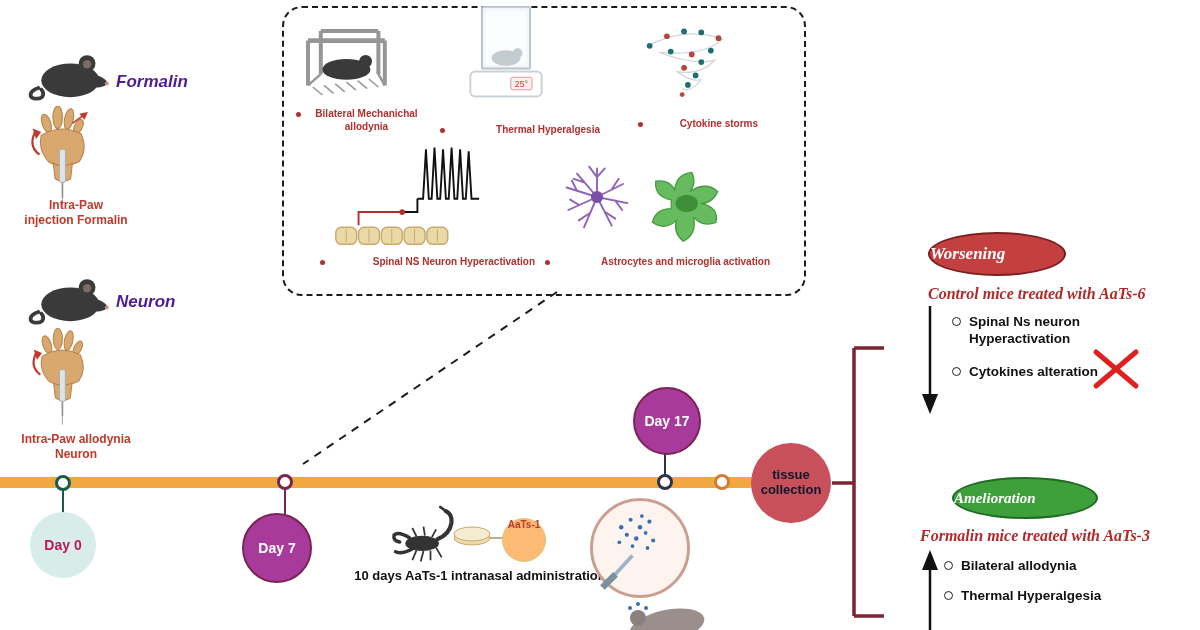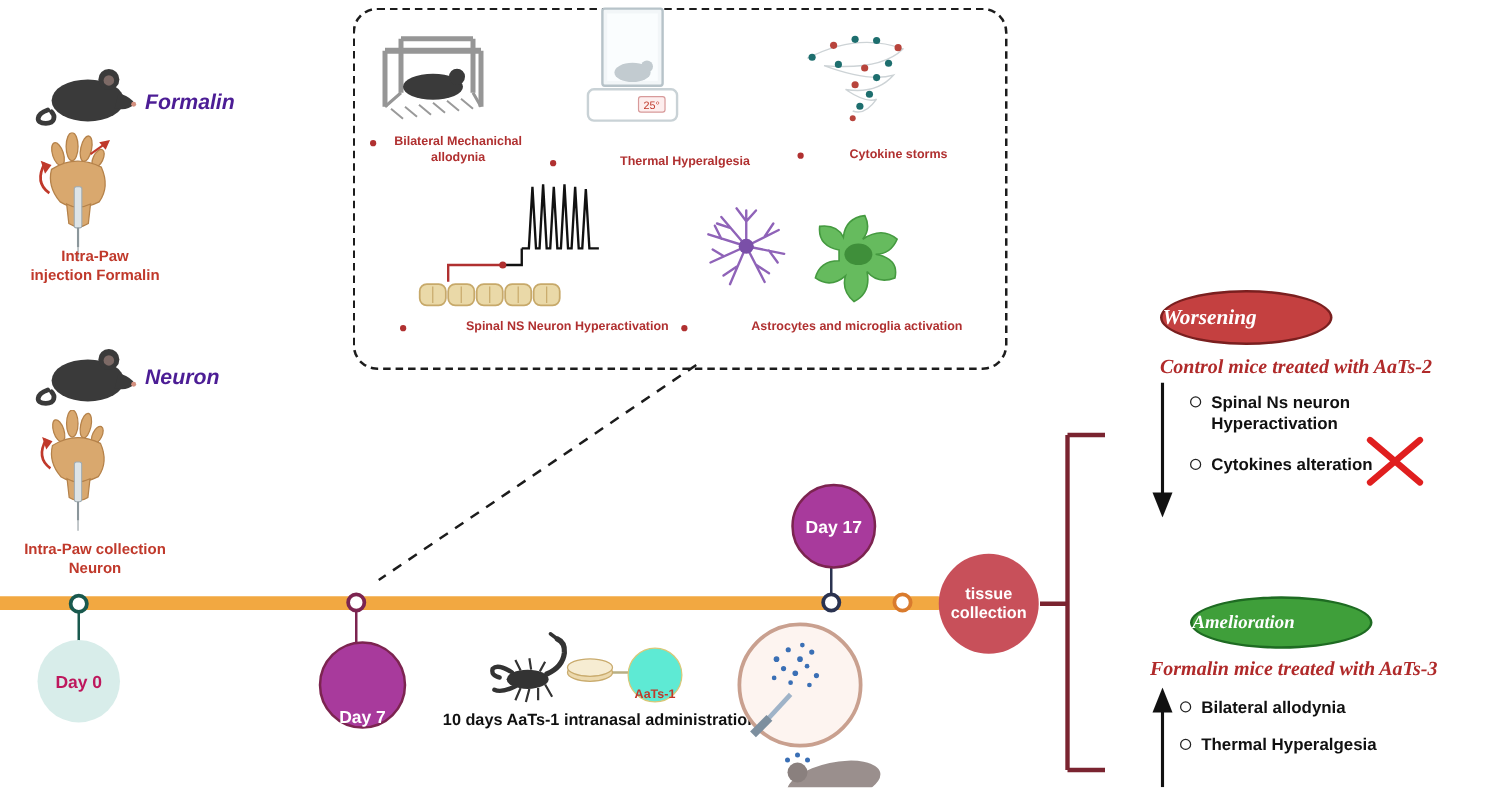--- a/index.html
+++ b/index.html
@@ -12,33 +12,33 @@
   .box-item .txt{text-align:center;}
   .dot{width:5px;height:5px;border-radius:50%;background:#b03030;margin-top:4px;flex:0 0 auto;}
   .dashed-box{border:2.5px dashed #1c1c1c;border-radius:20px;}
   .timeline-bar{background:#f2a841;border-radius:0 6px 6px 0;}
   .marker{width:10px;height:10px;border-radius:50%;background:#fff;}
   .stem{width:2px;}
   .day-circle{border-radius:50%;display:flex;align-items:center;justify-content:center;
               font-weight:700;font-size:14px;}
   .magenta{background:#a83a9c;color:#fff;border:2px solid #7c2450;}
   .pale{background:#d8edea;color:#be185d;}
-  .tissue{background:#c8505a;color:#ffffff;border-radius:50%;display:flex;flex-direction:column;
+  .tissue{background:#c8505a;color:#0f172a;border-radius:50%;display:flex;flex-direction:column;
           align-items:center;justify-content:center;font-weight:700;font-size:13px;line-height:1.15;}
   .pill{border-radius:50%;display:flex;align-items:center;justify-content:flex-start;
         font-family:"Liberation Serif",serif;font-style:italic;font-weight:700;color:#fff;font-size:17px;}
   .worsening-pill{background:#c44040;border:2.5px solid #7a1f1f;}
   .amelioration-pill{background:#3f9f3a;border:2.5px solid #1e6b22;}
   .subtitle{font-family:"Liberation Serif",serif;font-style:italic;font-weight:700;
             color:#b02a2a;font-size:16px;line-height:1.2;}
   .outcome-bullet{display:flex;gap:8px;align-items:flex-start;font-weight:700;font-size:13.5px;color:#111;line-height:1.25;}
   .oring{width:7px;height:7px;border:1.6px solid #222;border-radius:50%;margin-top:3px;flex:0 0 auto;}
   .admin-text{font-weight:700;font-size:13px;color:#111;text-align:center;}
-  .aats-chip{border-radius:50%;background:#5eead4;border:1.5px solid #d8c878;display:flex;
-             align-items:flex-end;justify-content:center;color:#c0392b;font-weight:700;font-size:10px;}
+  .aats-chip{border-radius:50%;background:#fdba74;border:1.5px solid #d8c878;display:flex;
+             align-items:flex-start;justify-content:center;color:#c0392b;font-weight:700;font-size:10px;}
   .magnifier{border:3px solid #c9a08f;border-radius:50%;background:#fdf4f0;}
   svg{display:block;}
 </style>
 </head>
 <body>
 
 <div class="canvas">
 
   <div class="abs" style="left:26px;top:48px;width:84px;height:54px;">
     <svg viewBox="0 0 110 70" width="84" height="54">
@@ -99,21 +99,21 @@
         <path d="M30 66 Q40 72 52 66 L50 84 Q41 90 32 84 Z"></path>
       </g>
       <rect x="37" y="50" width="7" height="38" rx="2" fill="#dde4e7" stroke="#9fabb1" stroke-width="1"></rect>
       <line x1="40.5" y1="88" x2="40.5" y2="106" stroke="#8b969b" stroke-width="2"></line>
       <line x1="40.5" y1="106" x2="40.5" y2="116" stroke="#8b969b" stroke-width="1"></line>
       <path d="M14 56 Q0 46 10 28" fill="none" stroke="#c0392b" stroke-width="2.5"></path>
       <path d="M6 26 L16 30 L10 38 Z" fill="#c0392b"></path>
     </svg>
   </div>
   <div class="abs inj-label" style="left:2px;top:432px;width:148px;">
-    <div>Intra-Paw collection</div>
+    <div>Intra-Paw allodynia</div>
     <div>Neuron</div>
   </div>
 
   <div class="abs dashed-box" style="left:282px;top:6px;width:520px;height:286px;"></div>
 
   <div class="abs" style="left:300px;top:22px;width:96px;height:82px;">
     <svg viewBox="0 0 120 100" width="96" height="82">
       <g stroke="#969696" fill="none">
         <path d="M26 10 H98" stroke-width="5"></path>
         <path d="M10 22 H106" stroke-width="6"></path>
@@ -235,21 +235,21 @@
   <div class="abs timeline-bar" style="left:0;top:477px;width:756px;height:11px;"></div>
 
   <div class="abs stem" style="left:62px;top:490px;height:23px;background:#19594e;"></div>
   <div class="abs marker" style="left:55px;top:475px;border:3px solid #19594e;"></div>
   <div class="abs day-circle pale" style="left:30px;top:512px;width:66px;height:66px;">
     <span>Day 0</span>
   </div>
 
   <div class="abs stem" style="left:284px;top:489px;height:26px;background:#7c2450;"></div>
   <div class="abs marker" style="left:277px;top:474px;border:3px solid #7c2450;"></div>
-  <div class="abs day-circle magenta" style="left:255px;top:513px;width:66px;height:66px;align-items:flex-end;">
+  <div class="abs day-circle magenta" style="left:242px;top:513px;width:66px;height:66px;">
     <span>Day 7</span>
   </div>
 
   <div class="abs stem" style="left:664px;top:450px;height:26px;background:#2b3350;"></div>
   <div class="abs marker" style="left:657px;top:474px;border:3px solid #2b3350;"></div>
   <div class="abs day-circle magenta" style="left:633px;top:387px;width:64px;height:64px;text-align:center;">
     <span>Day 17</span>
   </div>
 
   <div class="abs marker" style="left:714px;top:474px;border:3px solid #d97b2e;"></div>
@@ -323,21 +323,21 @@
         <path d="M28 6 V274"></path>
         <path d="M28 6 H58"></path>
         <path d="M28 274 H58"></path>
       </g>
     </svg>
   </div>
 
   <div class="abs pill worsening-pill" style="left:928px;top:232px;width:134px;height:40px;">
     <span>Worsening</span>
   </div>
-  <div class="abs subtitle" style="left:928px;top:284px;width:260px;">Control mice treated with AaTs-2</div>
+  <div class="abs subtitle" style="left:928px;top:284px;width:260px;">Control mice treated with AaTs-6</div>
 
   <div class="abs" style="left:918px;top:306px;width:24px;height:108px;">
     <svg viewBox="0 0 24 108" width="24" height="108">
       <line x1="12" y1="0" x2="12" y2="90" stroke="#111" stroke-width="2.5"></line>
       <path d="M12 108 L4 88 H20 Z" fill="#111"></path>
     </svg>
   </div>
 
   <div class="abs outcome-bullet" style="left:952px;top:314px;width:140px;">
     <span class="oring"></span>

